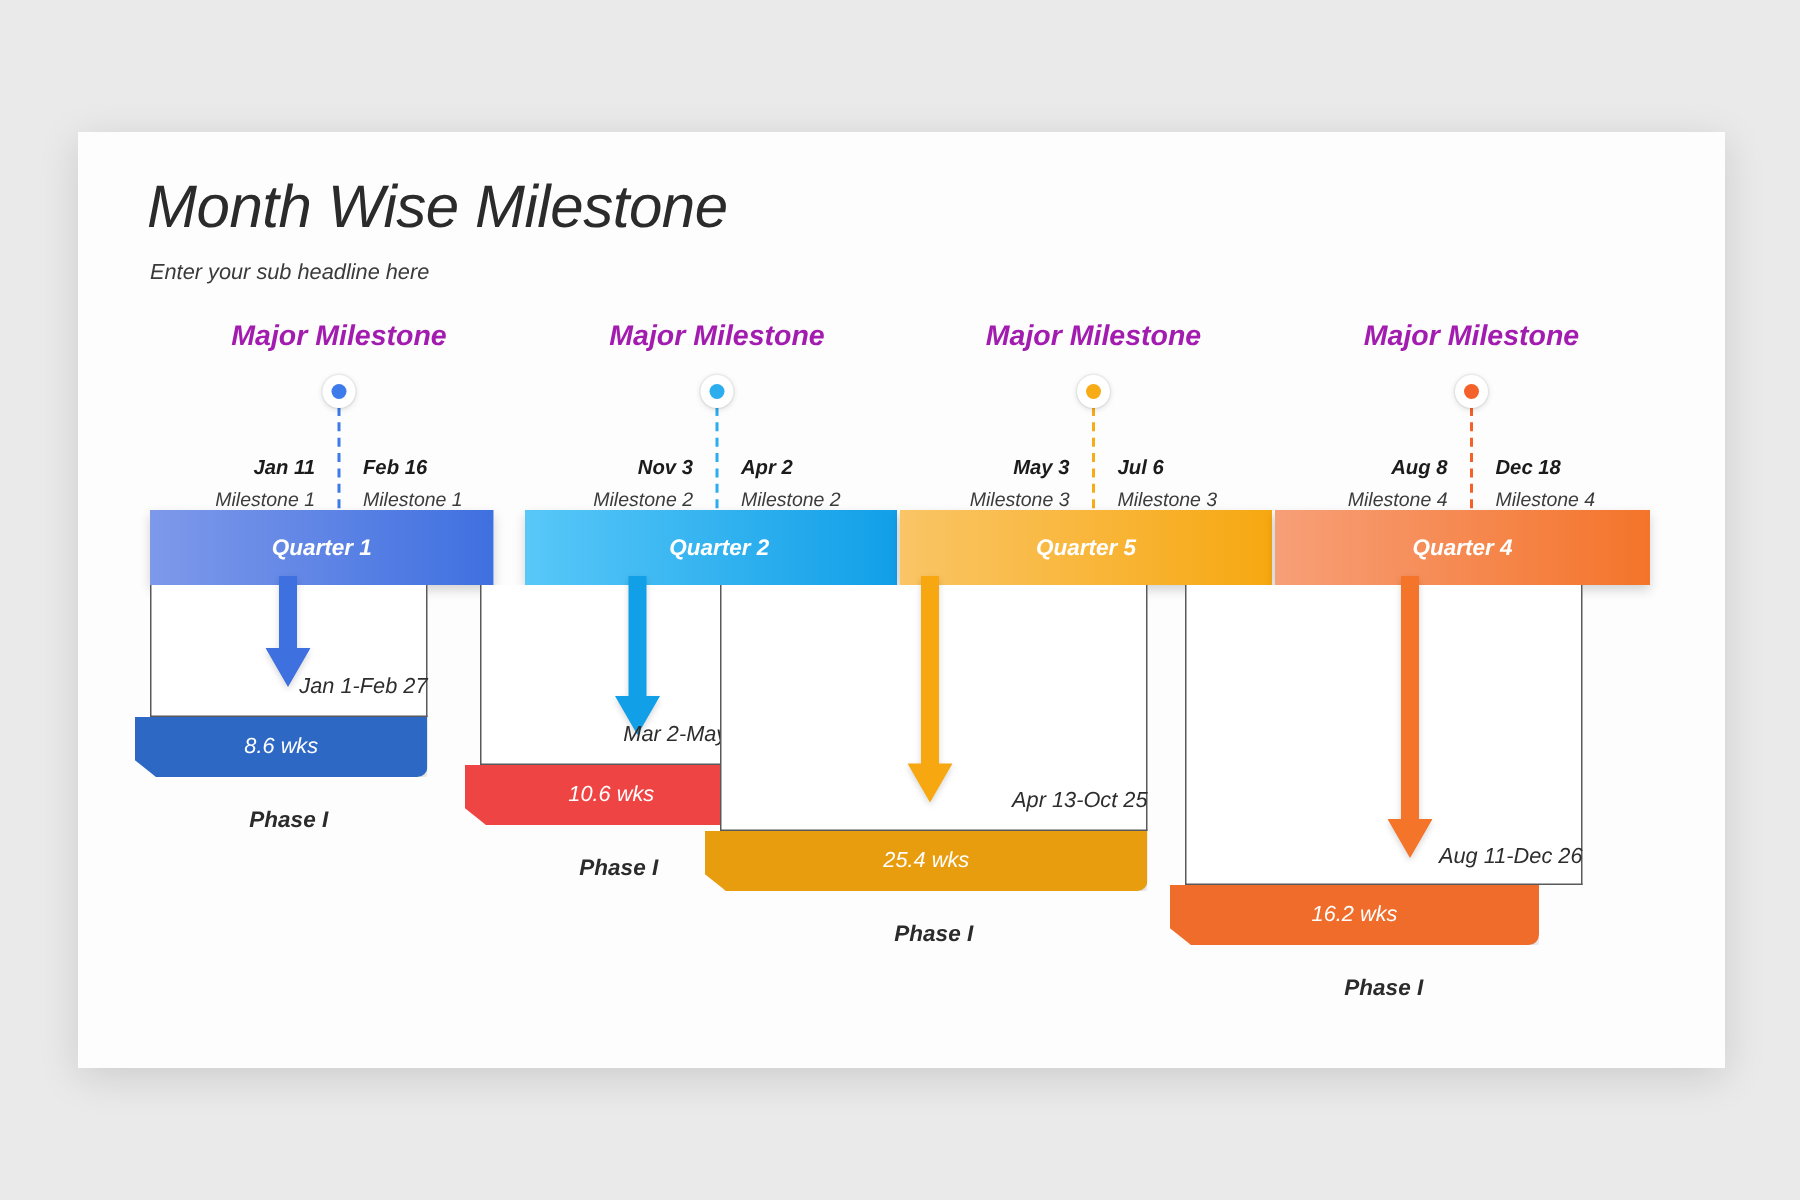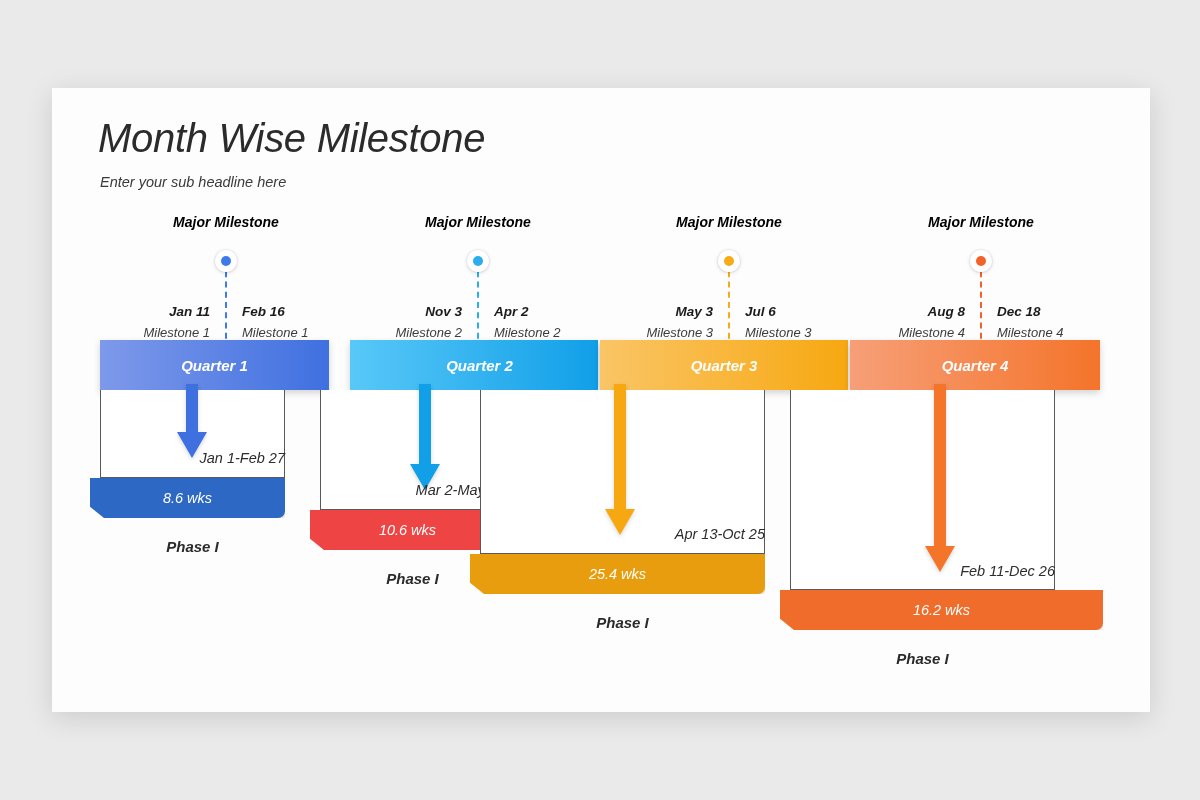--- a/index.html
+++ b/index.html
@@ -26,21 +26,21 @@
   }
   #subtitle {
     position: absolute; left: 48px; top: 86px;
     font-size: 14.5px; color: #3a3a3a; white-space: nowrap;
   }
 
   
   .ms-group { position: absolute; top: 126px; }
   .ms-head {
     position: absolute; top: 0; transform: translateX(-50%);
-    font-size: 14px; font-weight: bold; color: #000000; white-space: nowrap;
+    font-size: 19px; font-weight: bold; color: #a21caf; white-space: nowrap;
   }
   .ms-dot-wrap {
     position: absolute; top: 36px; transform: translateX(-50%);
     width: 22px; height: 22px; border-radius: 50%;
     background: #fff; box-shadow: 0 0 0 1px rgba(0,0,0,0.045), 0 1px 4px rgba(0,0,0,0.14);
     display: flex; align-items: center; justify-content: center;
   }
   .ms-dot { width: 10px; height: 10px; border-radius: 50%; }
   .ms-line {
     position: absolute; top: 47px; width: 0;
@@ -157,21 +157,21 @@
         </div>
         <div class="ms-label right" style="left:945px">
           <div class="ms-date">Dec 18</div>
           <div class="ms-sub">Milestone 4</div>
         </div>
       </div>
     </div>
   <div id="quarters-layer">
       <div class="q-bar" style="left: 48px; width: 229px; background: linear-gradient(90deg, rgb(126, 153, 234), rgb(63, 112, 224));">Quarter 1</div>
       <div class="q-bar" style="left: 298px; width: 248px; background: linear-gradient(90deg, rgb(88, 200, 248), rgb(17, 159, 232)); padding-left: 11px;">Quarter 2</div>
-      <div class="q-bar" style="left: 548px; width: 248px; background: linear-gradient(90deg, rgb(250, 197, 102), rgb(247, 168, 17));">Quarter 3</div>
+      <div class="q-bar" style="left: 548px; width: 248px; background: linear-gradient(90deg, rgb(250, 197, 102), rgb(247, 168, 17));">Quarter 5</div>
       <div class="q-bar" style="left: 798px; width: 250px; background: linear-gradient(90deg, rgb(247, 159, 120), rgb(244, 116, 42));">Quarter 4</div>
     </div>
   <div id="phases-layer">
       <div class="card" style="left: 48px; top: 302px; width: 185px;">
         <div class="card-box" style="width:185px;height:88px"></div>
         <svg class="arrow" style="left:92px" width="30" height="74" viewBox="0 0 30 74">
           <polygon points="9,0 21,0 21,48 30,48 15,74 0,48 9,48" fill="#3f70e0"></polygon>
         </svg>
         <div class="date-range" style="top:60px">Jan 1-Feb 27</div>
         <div class="wks" style="top:88px;width:195px;background:#2d68c4">8.6 wks</div>
@@ -193,19 +193,19 @@
         </svg>
         <div class="date-range" style="top:136px">Apr 13-Oct 25</div>
         <div class="wks" style="top:164px;width:295px;background:#e89d0e">25.4 wks</div>
         <div class="phase" style="top:224px">Phase I</div>
       </div>
       <div class="card" style="left: 738px; top: 302px; width: 265px;">
         <div class="card-box" style="width:265px;height:200px"></div>
         <svg class="arrow" style="left:150px" width="30" height="188" viewBox="0 0 30 188">
           <polygon points="9,0 21,0 21,162 30,162 15,188 0,162 9,162" fill="#f4742a"></polygon>
         </svg>
-        <div class="date-range" style="top:173px">Feb 11-Dec 26</div>
-        <div class="wks" style="top:200px;width:323px;background:#ef6c2a">16.2 wks</div>
+        <div class="date-range" style="top:173px">Aug 11-Dec 26</div>
+        <div class="wks" style="top:200px;width:246px;background:#ef6c2a">16.2 wks</div>
         <div class="phase" style="top:260px">Phase I</div>
       </div>
     </div>
 
 </div>
 
 </body></html>

